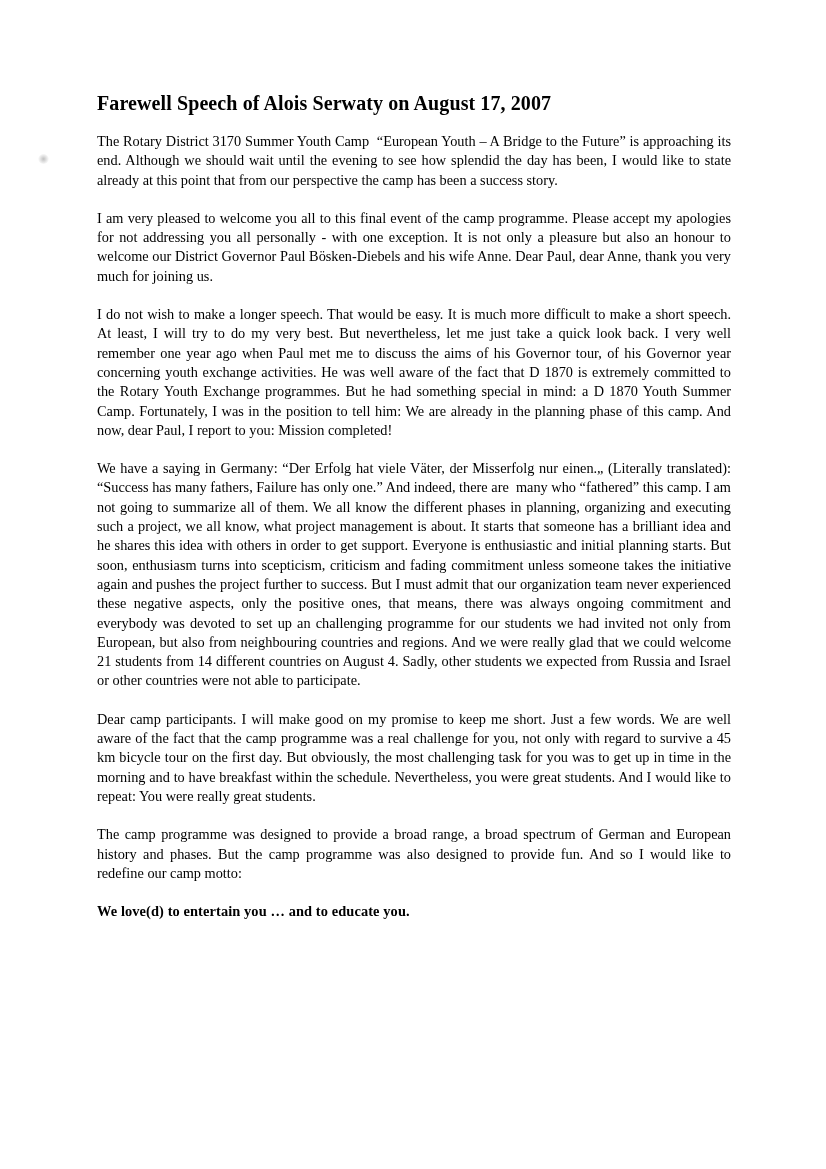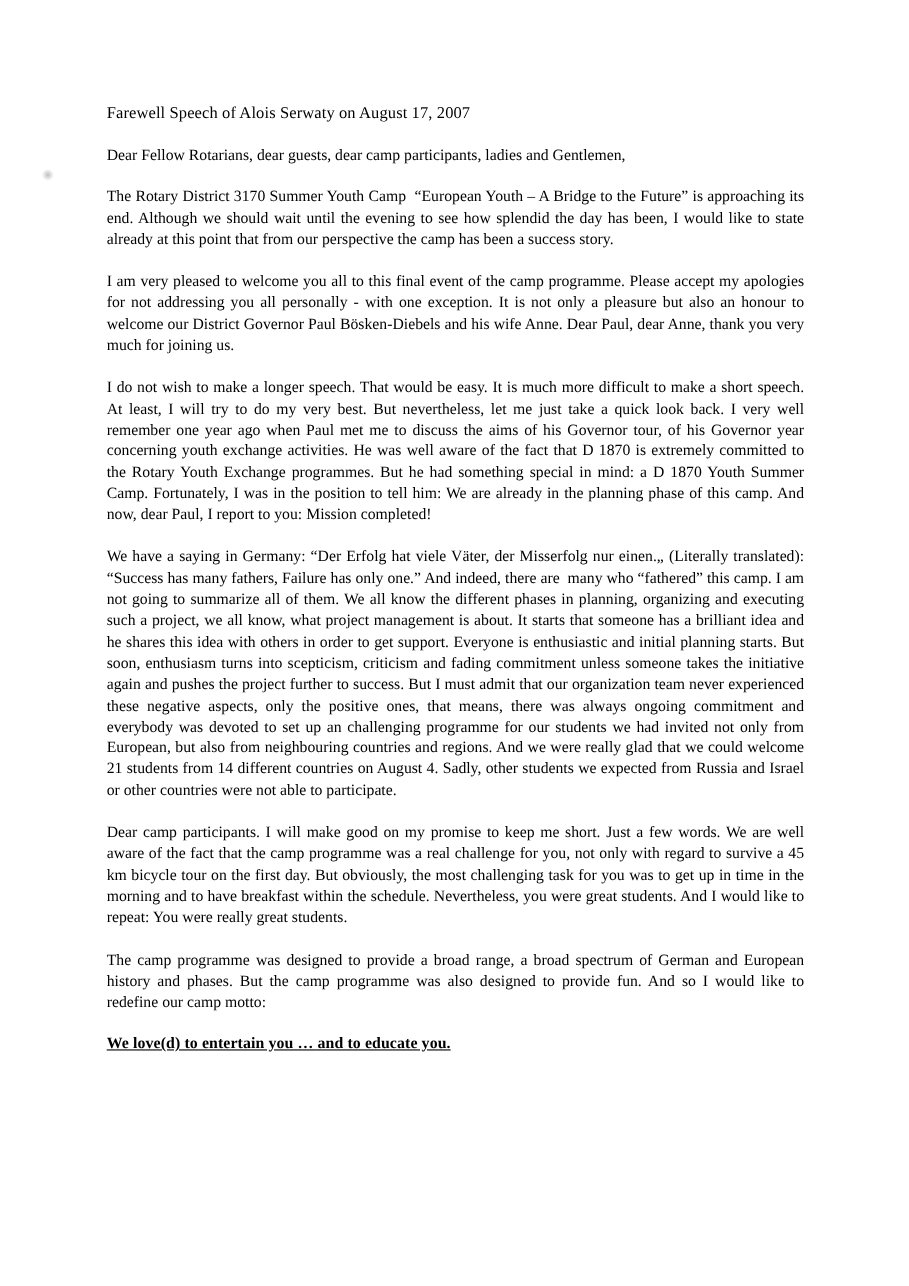--- a/index.html
+++ b/index.html
@@ -24,42 +24,41 @@
   }
 
   .text-column {
     position: absolute;
     left: 97px;
     top: 94px;
     width: 634px;
   }
 
   .doc-title {
-    font-size: 15px;
-    font-weight: normal;
+    font-size: 20px;
+    font-weight: bold;
     line-height: 19px;
     text-align: left;
     margin: 0 0 19px 0;
     letter-spacing: 0.1px;
     white-space: pre-wrap;
   }
 
   .para {
     font-size: 14.3px;
     line-height: 19.3px;
     text-align: justify;
     text-justify: inter-word;
     margin: 0 0 19px 0;
     white-space: pre-wrap;
     hyphens: none;
   }
 
   .para:last-child {
     margin-bottom: 12px;
-    text-decoration: underline;
   }
 
   .para-salutation {
     text-align: left;
   }
 
   .para-closing {
     font-weight: bold;
     text-align: left;
     font-size: 14.4px;
@@ -85,21 +84,20 @@
 <body>
 
 <div class="page">
 
   <div class="scan-artifact"></div>
 
   <div class="text-column">
 
     <h1 class="doc-title">Farewell Speech of Alois Serwaty on August 17, 2007</h1>
 
-    <p class="para para-salutation">Dear Fellow Rotarians, dear guests, dear camp participants, ladies and Gentlemen,</p>
 
     <p class="para">The Rotary District 3170 Summer Youth Camp  “European Youth – A Bridge to the Future” is approaching its end. Although we should wait until the evening to see how splendid the day has been, I would like to state already at this point that from our perspective the camp has been a success story.</p>
 
     <p class="para">I am very pleased to welcome you all to this final event of the camp programme. Please accept my apologies for not addressing you all personally - with one exception. It is not only a pleasure but also an honour to welcome our District Governor Paul Bösken-Diebels and his wife Anne. Dear Paul, dear Anne, thank you very much for joining us.</p>
 
     <p class="para">I do not wish to make a longer speech. That would be easy. It is much more difficult to make a short speech. At least, I will try to do my very best. But nevertheless, let me just take a quick look back. I very well remember one year ago when Paul met me to discuss the aims of his Governor tour, of his Governor year concerning youth exchange activities. He was well aware of the fact that D 1870 is extremely committed to the Rotary Youth Exchange programmes. But he had something special in mind: a D 1870 Youth Summer Camp. Fortunately, I was in the position to tell him: We are already in the planning phase of this camp. And now, dear Paul, I report to you: Mission completed!</p>
 
     <p class="para">We have a saying in Germany: “Der Erfolg hat viele Väter, der Misserfolg nur einen.„ (Literally translated):  “Success has many fathers, Failure has only one.” And indeed, there are  many who “fathered” this camp. I am not going to summarize all of them. We all know the different phases in planning, organizing and executing such a project, we all know, what project management is about. It starts that someone has a brilliant idea and he shares this idea with others in order to get support. Everyone is enthusiastic and initial planning starts. But soon, enthusiasm turns into scepticism, criticism and fading commitment unless someone takes the initiative again and pushes the project further to success. But I must admit that our organization team never experienced these negative aspects, only the positive ones, that means, there was always ongoing commitment and everybody was devoted to set up an challenging programme for our students we had invited not only from European, but also from neighbouring countries and regions. And we were really glad that we could welcome 21 students from 14 different countries on August 4. Sadly, other students we expected from Russia and Israel or other countries were not able to participate.</p>
 
     <p class="para">Dear camp participants. I will make good on my promise to keep me short. Just a few words. We are well aware of the fact that the camp programme was a real challenge for you, not only with regard to survive a 45 km bicycle tour on the first day. But obviously, the most challenging task for you was to get up in time in the morning and to have breakfast within the schedule. Nevertheless, you were great students. And I would like to repeat: You were really great students.</p>

